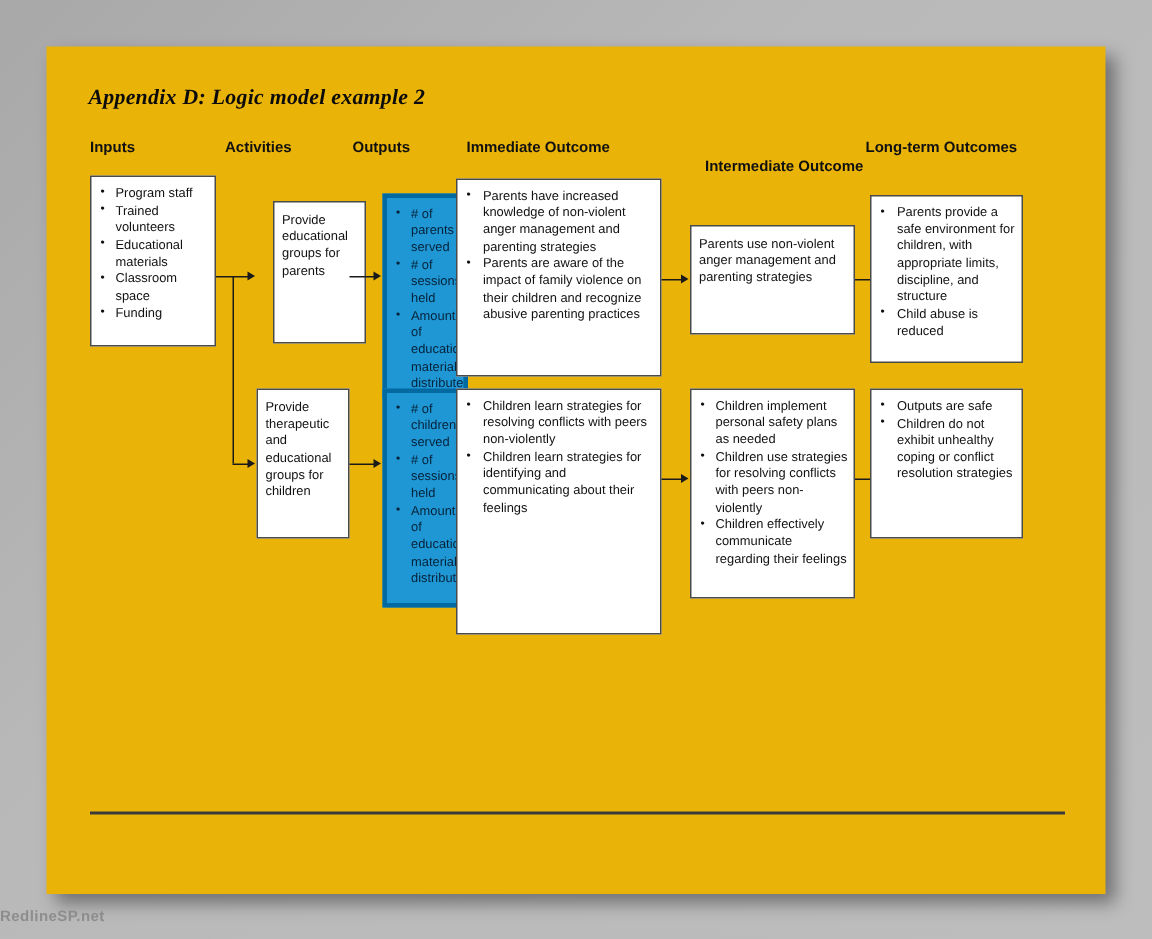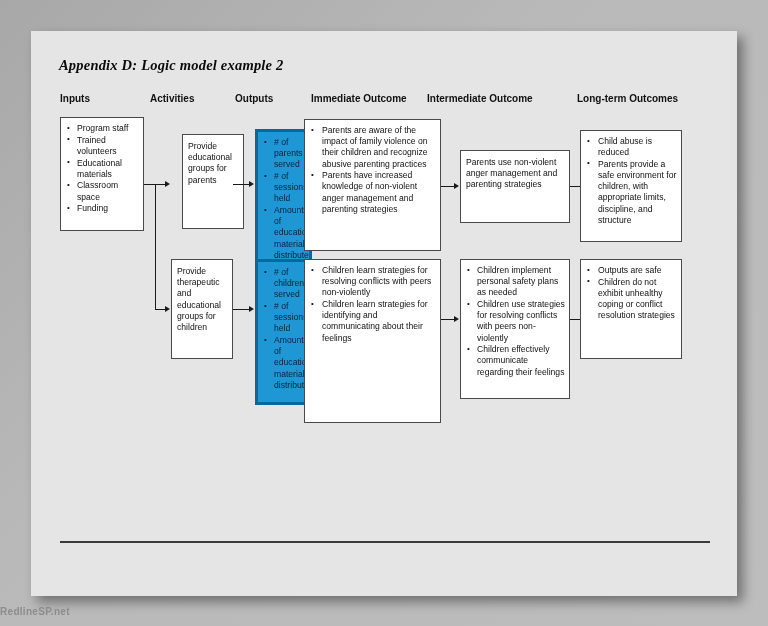--- a/index.html
+++ b/index.html
@@ -20,21 +20,21 @@
     inset: 0;
     background:
       linear-gradient(135deg, #a8a8a8 0%, #b9b9b9 40%, #bdbdbd 100%);
   }
   .page {
     position: absolute;
     left: 31px;
     top: 31px;
     width: 706px;
     height: 565px;
-    background: #e5e5e5;
+    background: #eab308;
     box-shadow: 6px 6px 11px rgba(0,0,0,0.40);
   }
   .title {
     position: absolute;
     left: 28px;
     top: 26px;
     font-family: "Liberation Serif", serif;
     font-style: italic;
     font-weight: bold;
     font-size: 14.5px;
@@ -52,21 +52,21 @@
     position: absolute;
     font-size: 10px;
     font-weight: bold;
     color: #111;
     white-space: nowrap;
   }
   .h0 { left: 29px; }
   .h1 { left: 119px; }
   .h2 { left: 204px; }
   .h3 { left: 280px; }
-  .h4 { left: 396px; }
+  .h4 { left: 439px; margin-top: 13px; }
   .h5 { left: 546px; }
 
   .diagram {
     position: absolute;
     left: 0; top: 0;
     width: 706px;
     height: 565px;
   }
 
   .box {
@@ -200,39 +200,39 @@
         <li># of sessions held</li>
         <li>Amount of educational materials distributed</li>
       </ul>
     </div>
 
     <div class="conn" style="left:281px; top:160px; width:16px;"></div>
     <div class="arrow" style="left:296px; top:157px;"></div>
 
     <div class="box" style="left:273px; top:88px; width:137px; height:132px;">
       <ul class="blist">
+        <li>Parents have increased knowledge of non-violent anger management and parenting strategies</li>
         <li>Parents are aware of the impact of family violence on their children and recognize abusive parenting practices</li>
-        <li>Parents have increased knowledge of non-violent anger management and parenting strategies</li>
       </ul>
     </div>
 
     <div class="conn" style="left:410px; top:155px; width:14px;"></div>
     <div class="arrow" style="left:423px; top:152px;"></div>
 
     <div class="box plain" style="left:429px; top:119px; width:110px; height:73px;">
       <span>Parents use non-violent anger management and parenting strategies</span>
     </div>
 
     <div class="conn" style="left:539px; top:155px; width:14px;"></div>
     <div class="arrow" style="left:552px; top:152px;"></div>
 
     <div class="box" style="left:549px; top:99px; width:102px; height:112px;">
       <ul class="blist">
+        <li>Parents provide a safe environment for children, with appropriate limits, discipline, and structure</li>
         <li>Child abuse is reduced</li>
-        <li>Parents provide a safe environment for children, with appropriate limits, discipline, and structure</li>
       </ul>
     </div>
 
     <div class="box plain" style="left:140px; top:228px; width:62px; height:100px;">
       <span>Provide therapeutic and educational groups for children</span>
     </div>
 
     <div class="conn" style="left:202px; top:278px; width:17px;"></div>
     <div class="arrow" style="left:218px; top:275px;"></div>
 

